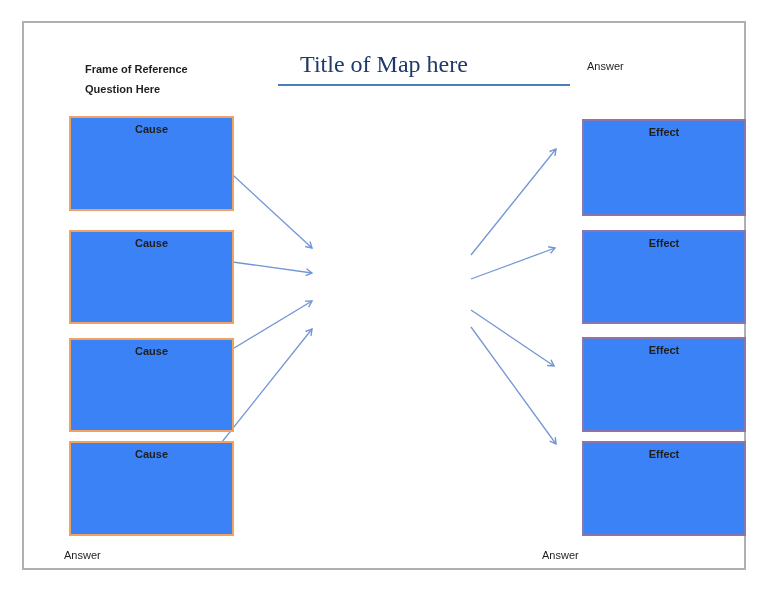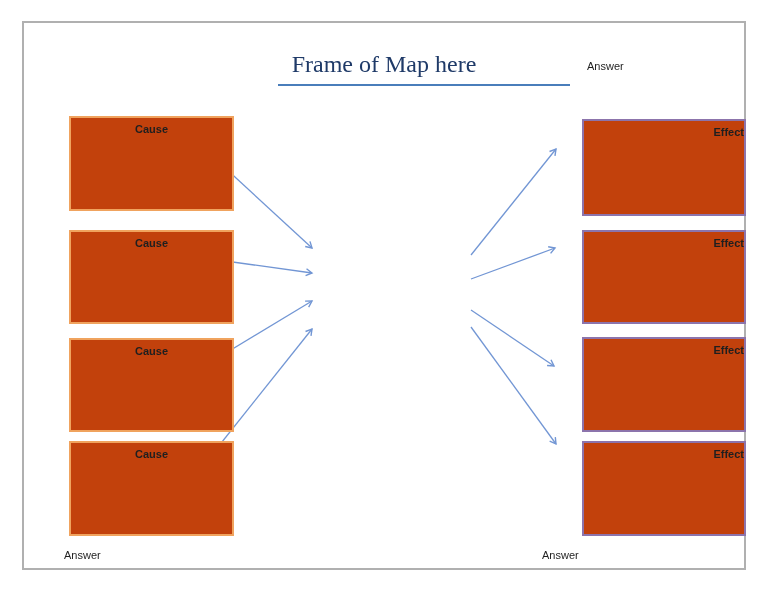--- a/index.html
+++ b/index.html
@@ -60,40 +60,39 @@
     font-weight: normal;
     color: var(--text, #1f1f1f);
     white-space: nowrap;
   }
   .answer-tr { left: 563px; top: 37px; }
   .answer-bl { left: 40px;  top: 526px; }
   .answer-br { left: 518px; top: 526px; }
   .box {
     position: absolute;
     box-sizing: border-box;
-    background: #c2410c;
+    background: #3b82f6;
     text-align: center;
   }
   .box .box-label {
     display: inline-block;
     padding-top: 5px;
     font-size: 11px;
     font-weight: bold;
     color: var(--text, #1f1f1f);
   }
   .cause {
     left: 45px;
     width: 165px;
     border: 2px solid var(--cause-border, #f0a35e);
   }
   .effect {
     left: 558px;
     width: 164px;
     border: 2px solid var(--effect-border, #8c74ac);
-    text-align: right;
   }
   .event {
     left: 314px;
     top: 225px;
     width: 154px;
     height: 121px;
     border: 2.5px solid var(--event-border, #be4b48);
   }
   .arrow-layer {
     position: absolute;
@@ -109,23 +108,25 @@
     fill: none;
   }
 </style>
 </head>
 <body>
 
 <div class="canvas">
   <div class="page">
 
     <div class="frame-ref">
+      <div>Frame of Reference</div>
+      <div>Question Here</div>
     </div>
 
-    <div class="map-title">Frame of Map here</div>
+    <div class="map-title">Title of Map here</div>
     <div class="title-underline"></div>
 
     <div class="answer answer-tr">Answer</div>
 
     <svg class="arrow-layer" viewBox="22 21 724 549" width="724" height="549" style="left:0;top:0;width:724px;height:549px;">
       <defs>
         <marker id="arrowhead" markerWidth="10" markerHeight="10" refX="7" refY="4.5" orient="auto" markerUnits="userSpaceOnUse">
           <path d="M1,1 L7,4.5 L1,8" style="fill:none; stroke:var(--arrow, #7296d4); stroke-width:1.4;"></path>
         </marker>
       </defs>

